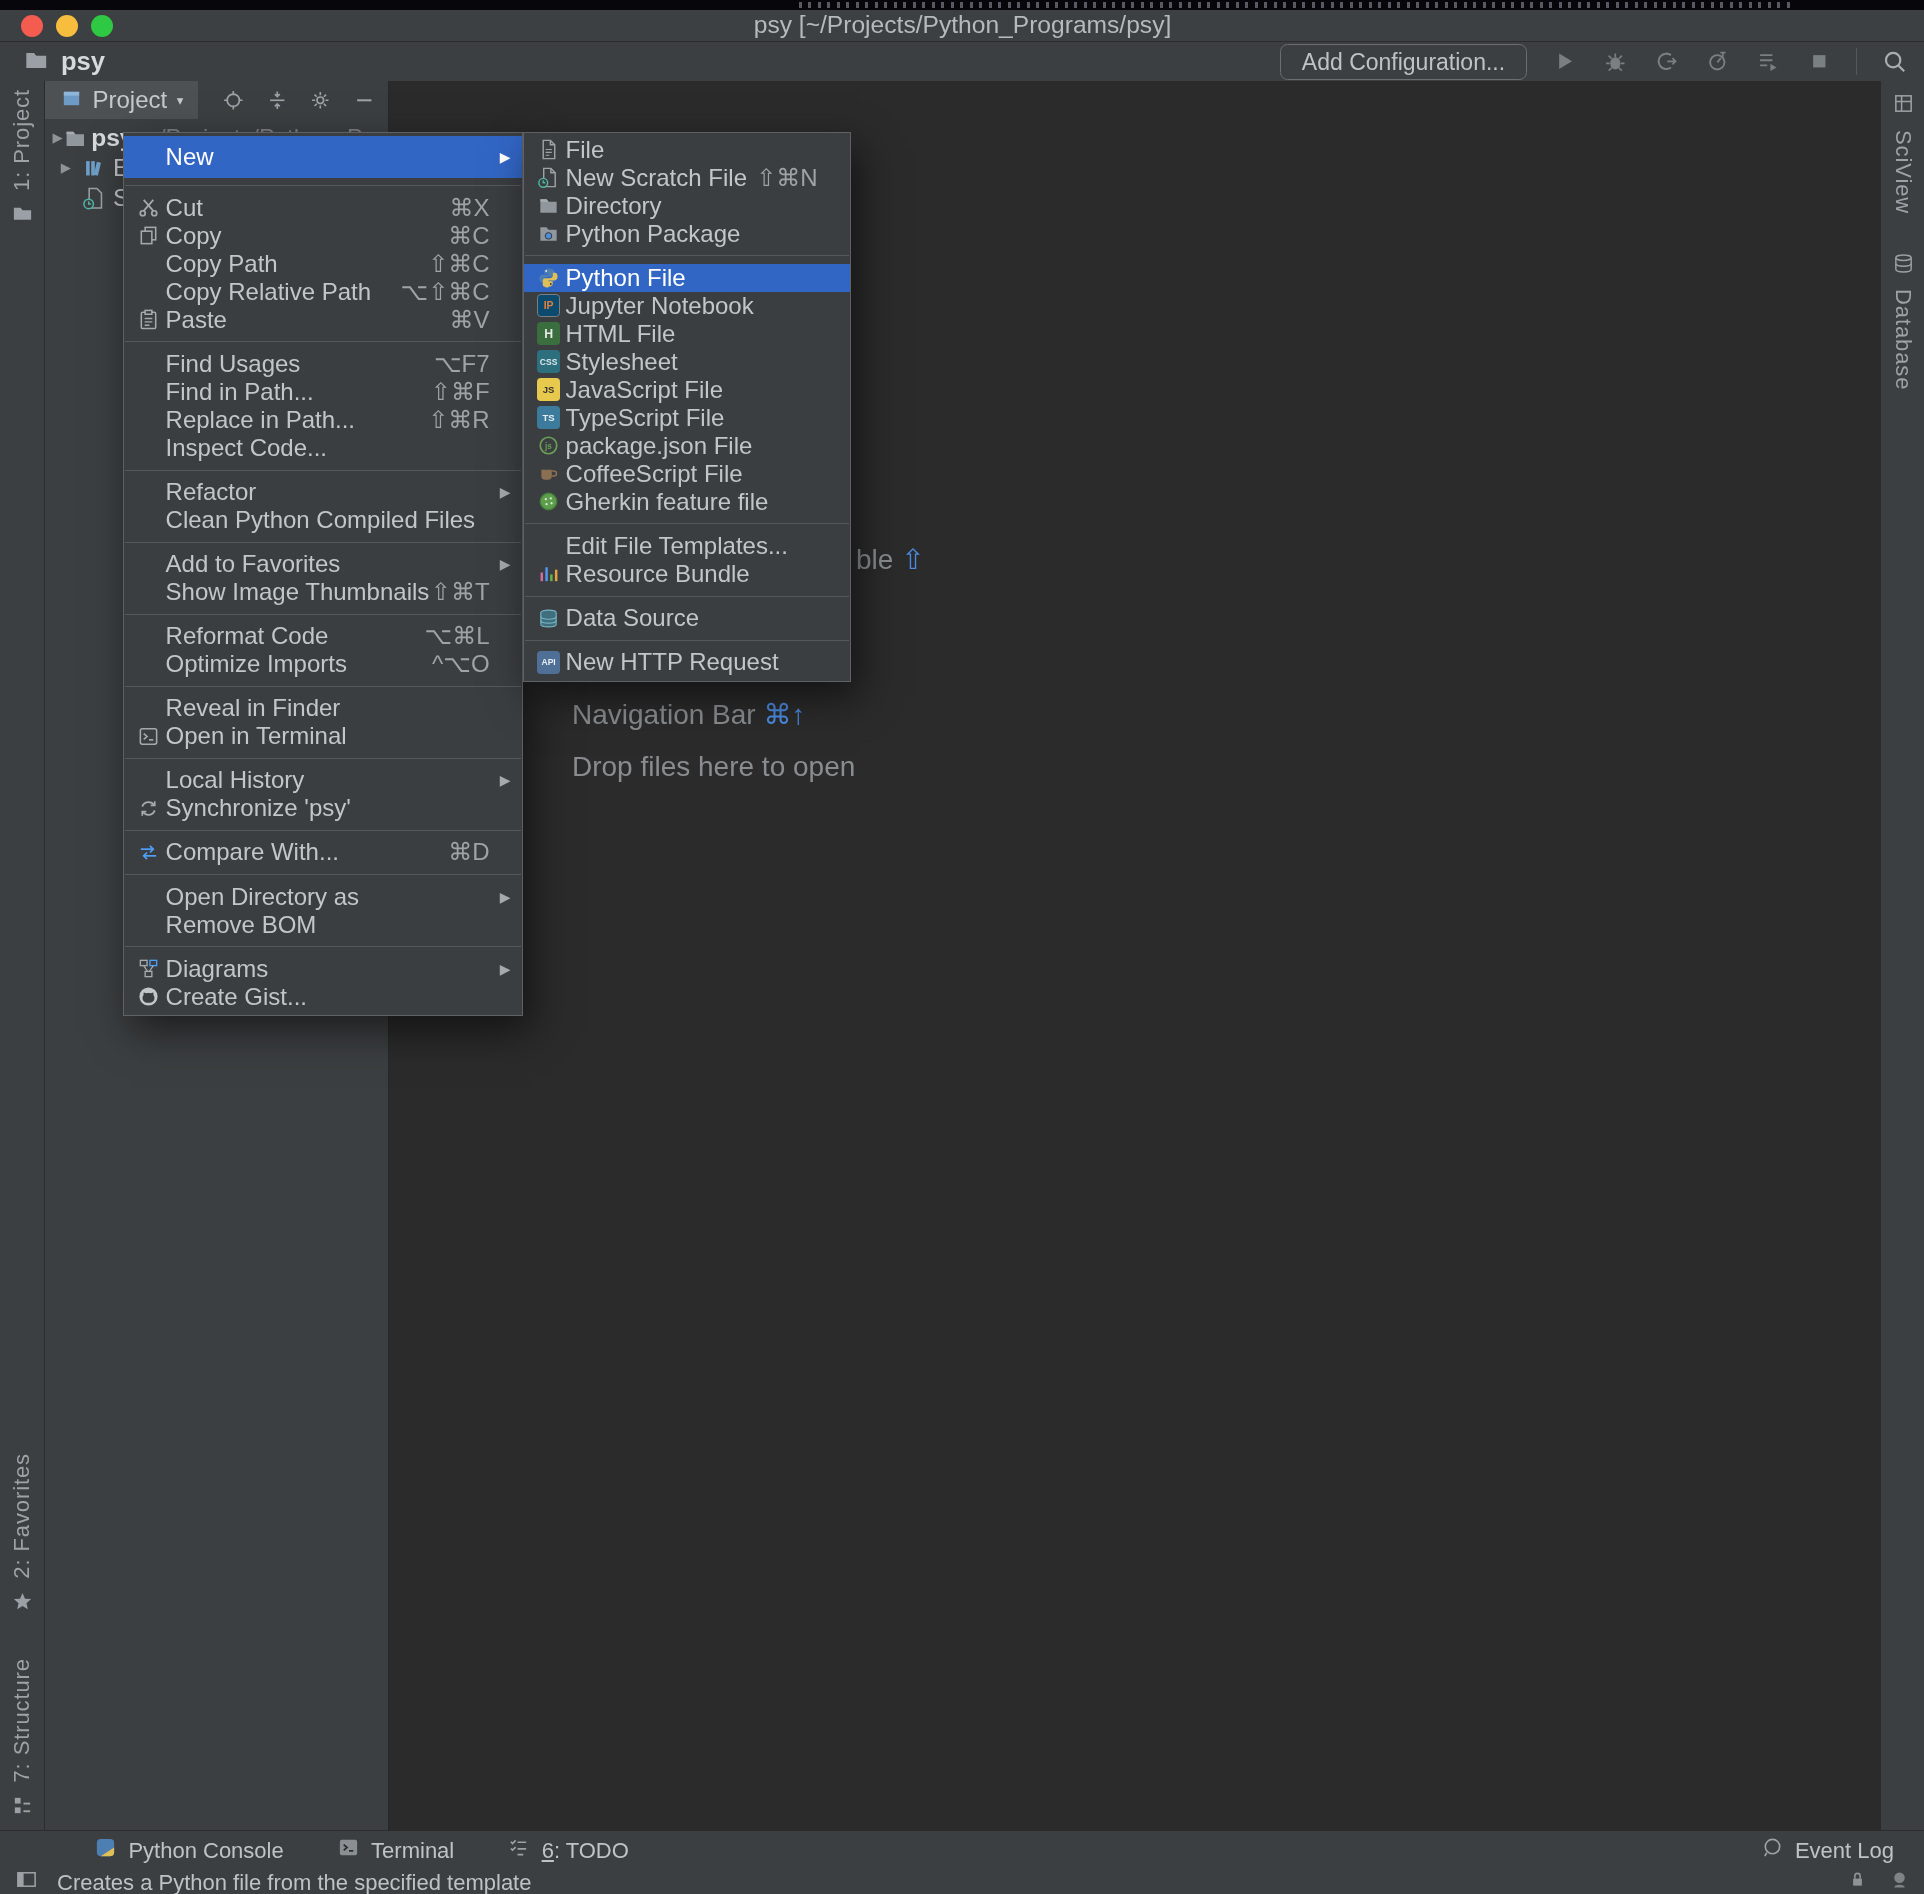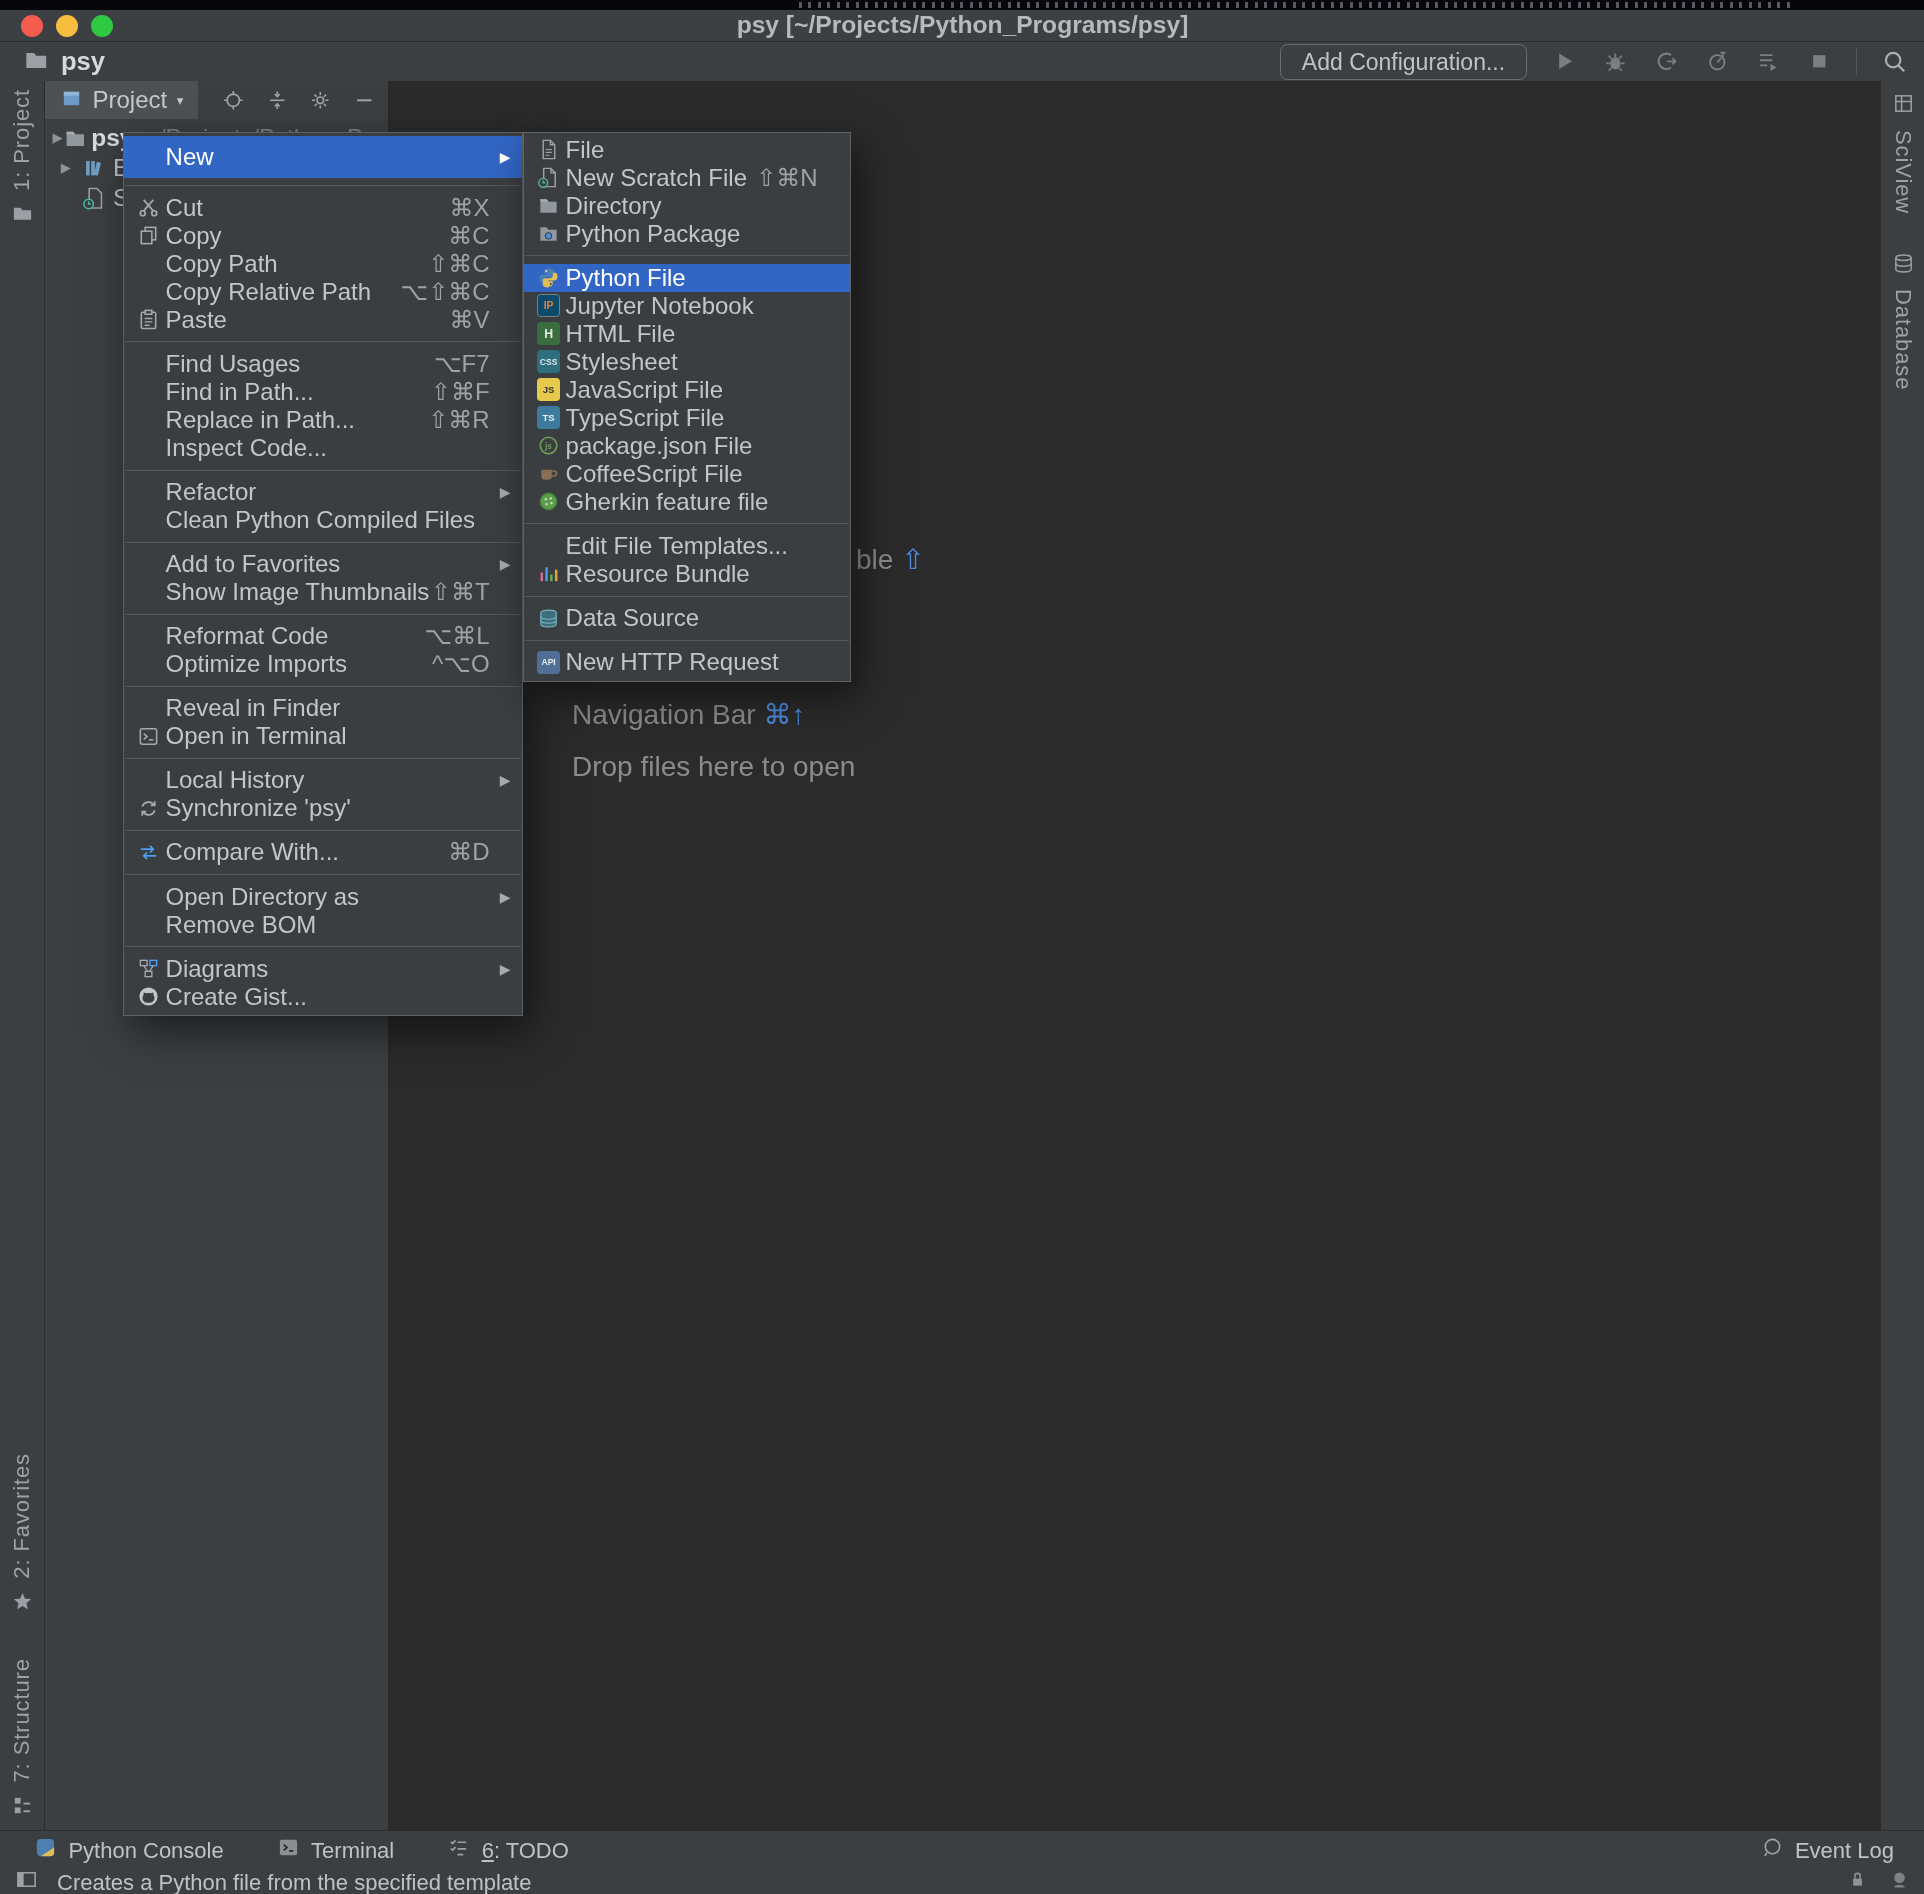--- a/index.html
+++ b/index.html
@@ -10,21 +10,21 @@
   
   #top-strip{position:absolute;left:0;top:0;width:100%;height:9.5px;background:#07070b}
   #top-strip .glyphs{position:absolute;right:132px;top:1.9px;width:994px;height:5.7px;opacity:.5;
         background:repeating-linear-gradient(90deg,#aab 0 2.8px,transparent 2.8px 9.5px)}
   #title-bar{position:absolute;left:0;top:9.5px;width:100%;height:32px;background:#3d4042;
         border-bottom:0.9px solid #2c2c2c;display:flex;align-items:center;justify-content:center}
   .tl{position:absolute;top:5.7px;width:22px;height:22px;border-radius:50%}
   #tl-close{left:21px;background:#f55c50}
   #tl-min{left:56px;background:#f6bd3e}
   #tl-zoom{left:91px;background:#2fc842}
-  #window-title{font-size:24.6px;font-weight:700;color:#b6babd}
+  #window-title{font-size:24.6px;font-weight:400;color:#b6babd}
 
   
   #toolbar{position:absolute;left:0;top:42px;width:100%;height:40px;background:#3c3f41;
         border-bottom:0.9px solid #2c2c2c;display:flex;align-items:center}
   #crumb{display:flex;align-items:center;gap:11.4px;margin-left:23px}
   #crumb .nm{font-size:25.6px;font-weight:700;color:#d6dadd}
   #toolbar-right{margin-left:auto;display:flex;align-items:center;gap:23px;margin-right:17px}
   #add-config{background:transparent;border:0.9px solid #6a6e71;border-radius:7.6px;color:#bfc3c6;
         font-family:inherit;font-size:23px;padding:4.7px 21px;height:36px}
   .tbi{width:28px;height:28px;display:flex;align-items:center;justify-content:center;opacity:.8}
@@ -80,21 +80,21 @@
   .menu-item .ms{margin-left:auto;color:#9fa3a6;font-size:24px}
   .menu-item .ma{flex:0 0 21px;text-align:right;font-size:14px;color:#a6aaad}
   .menu-item.selected{background:var(--selection-blue,#3266c5)}
   .menu-item.selected .ml,.menu-item.selected .ms,.menu-item.selected .ma{color:#fff}
   .menu-sep{height:0.9px;background:#55585a;margin:7.6px 0.9px}
   .fb{width:23px;height:23px;border-radius:3.8px;display:inline-flex;align-items:center;
         justify-content:center;font-weight:bold}
 
   
   #toolwindow-bar{position:absolute;left:0;right:0;bottom:24.6px;height:40px;background:#3c3f41;
-        border-top:0.9px solid #2c2c2c;display:flex;align-items:center;padding-left:34px;gap:53px}
+        border-top:0.9px solid #2c2c2c;display:flex;align-items:center;padding-left:94px;gap:53px}
   .twb-item{display:flex;align-items:center;gap:11.4px;font-size:22px;color:#c0c3c6}
   #tw-eventlog{margin-left:auto;margin-right:31px}
   .u{text-decoration:underline}
   #status-bar{position:absolute;left:0;right:0;bottom:0;height:24.6px;background:#3c3f41;
         display:flex;align-items:center;padding:0 15px;gap:19px;font-size:22px;color:#bfc2c5}
   #status-right{margin-left:auto;display:flex;align-items:center;gap:21px;opacity:.85}
 </style>
 </head>
 <body>
 

